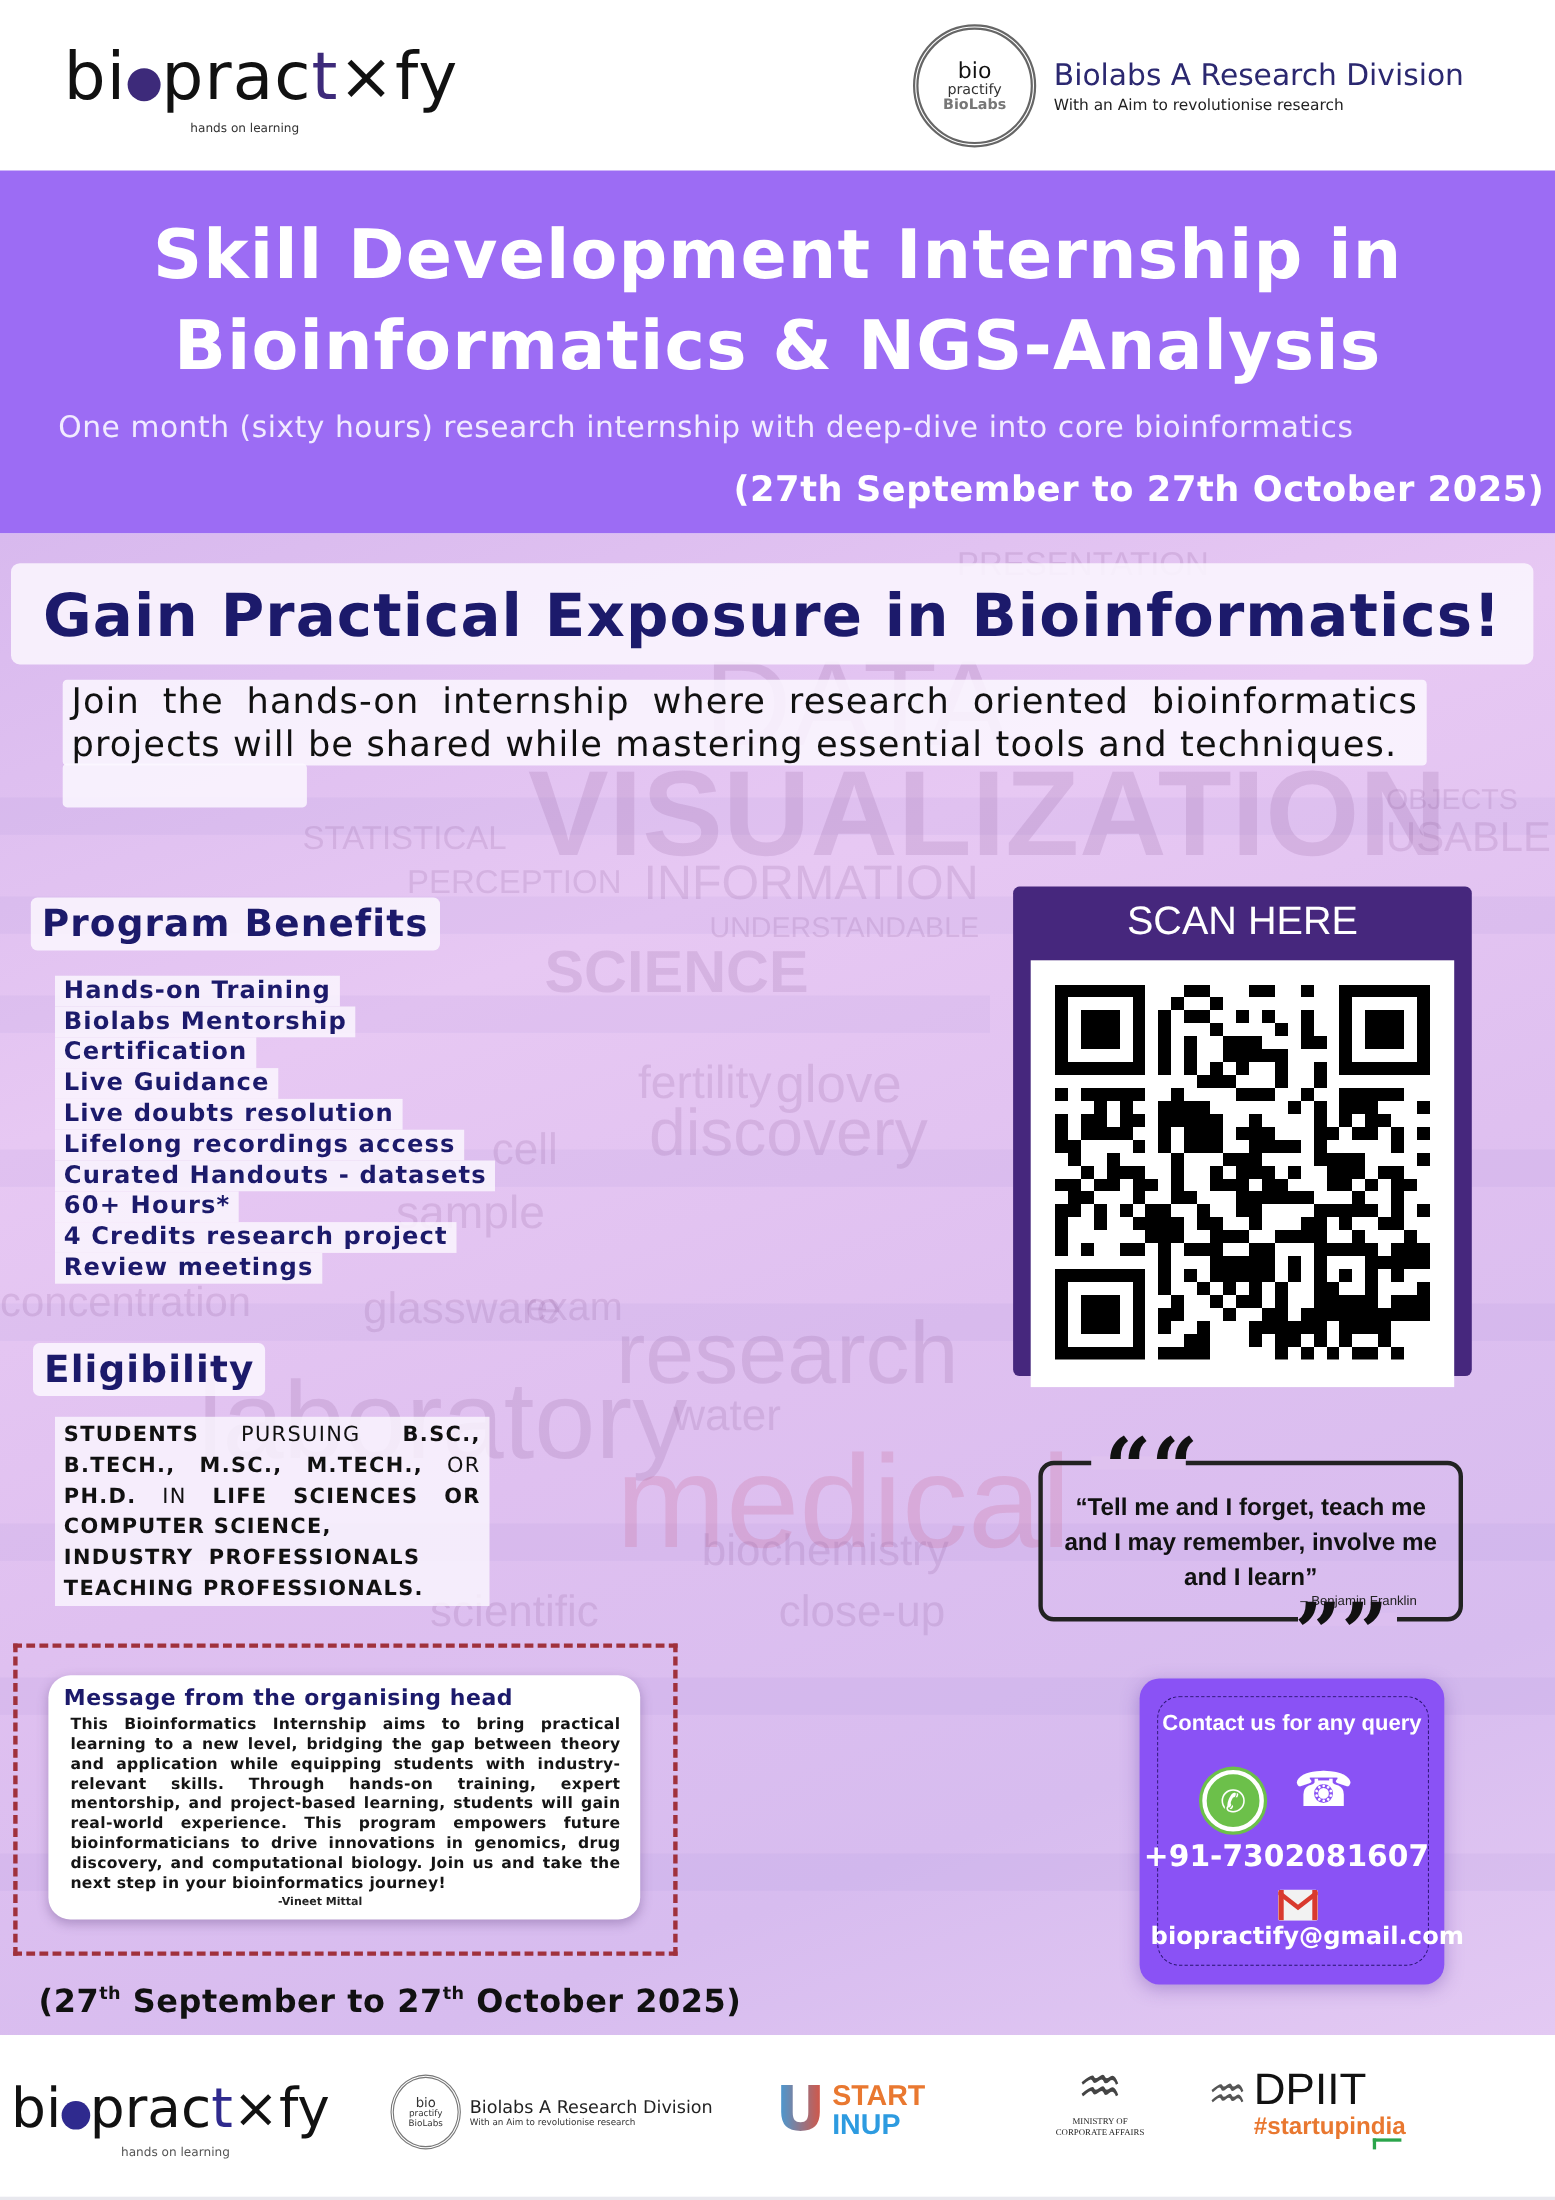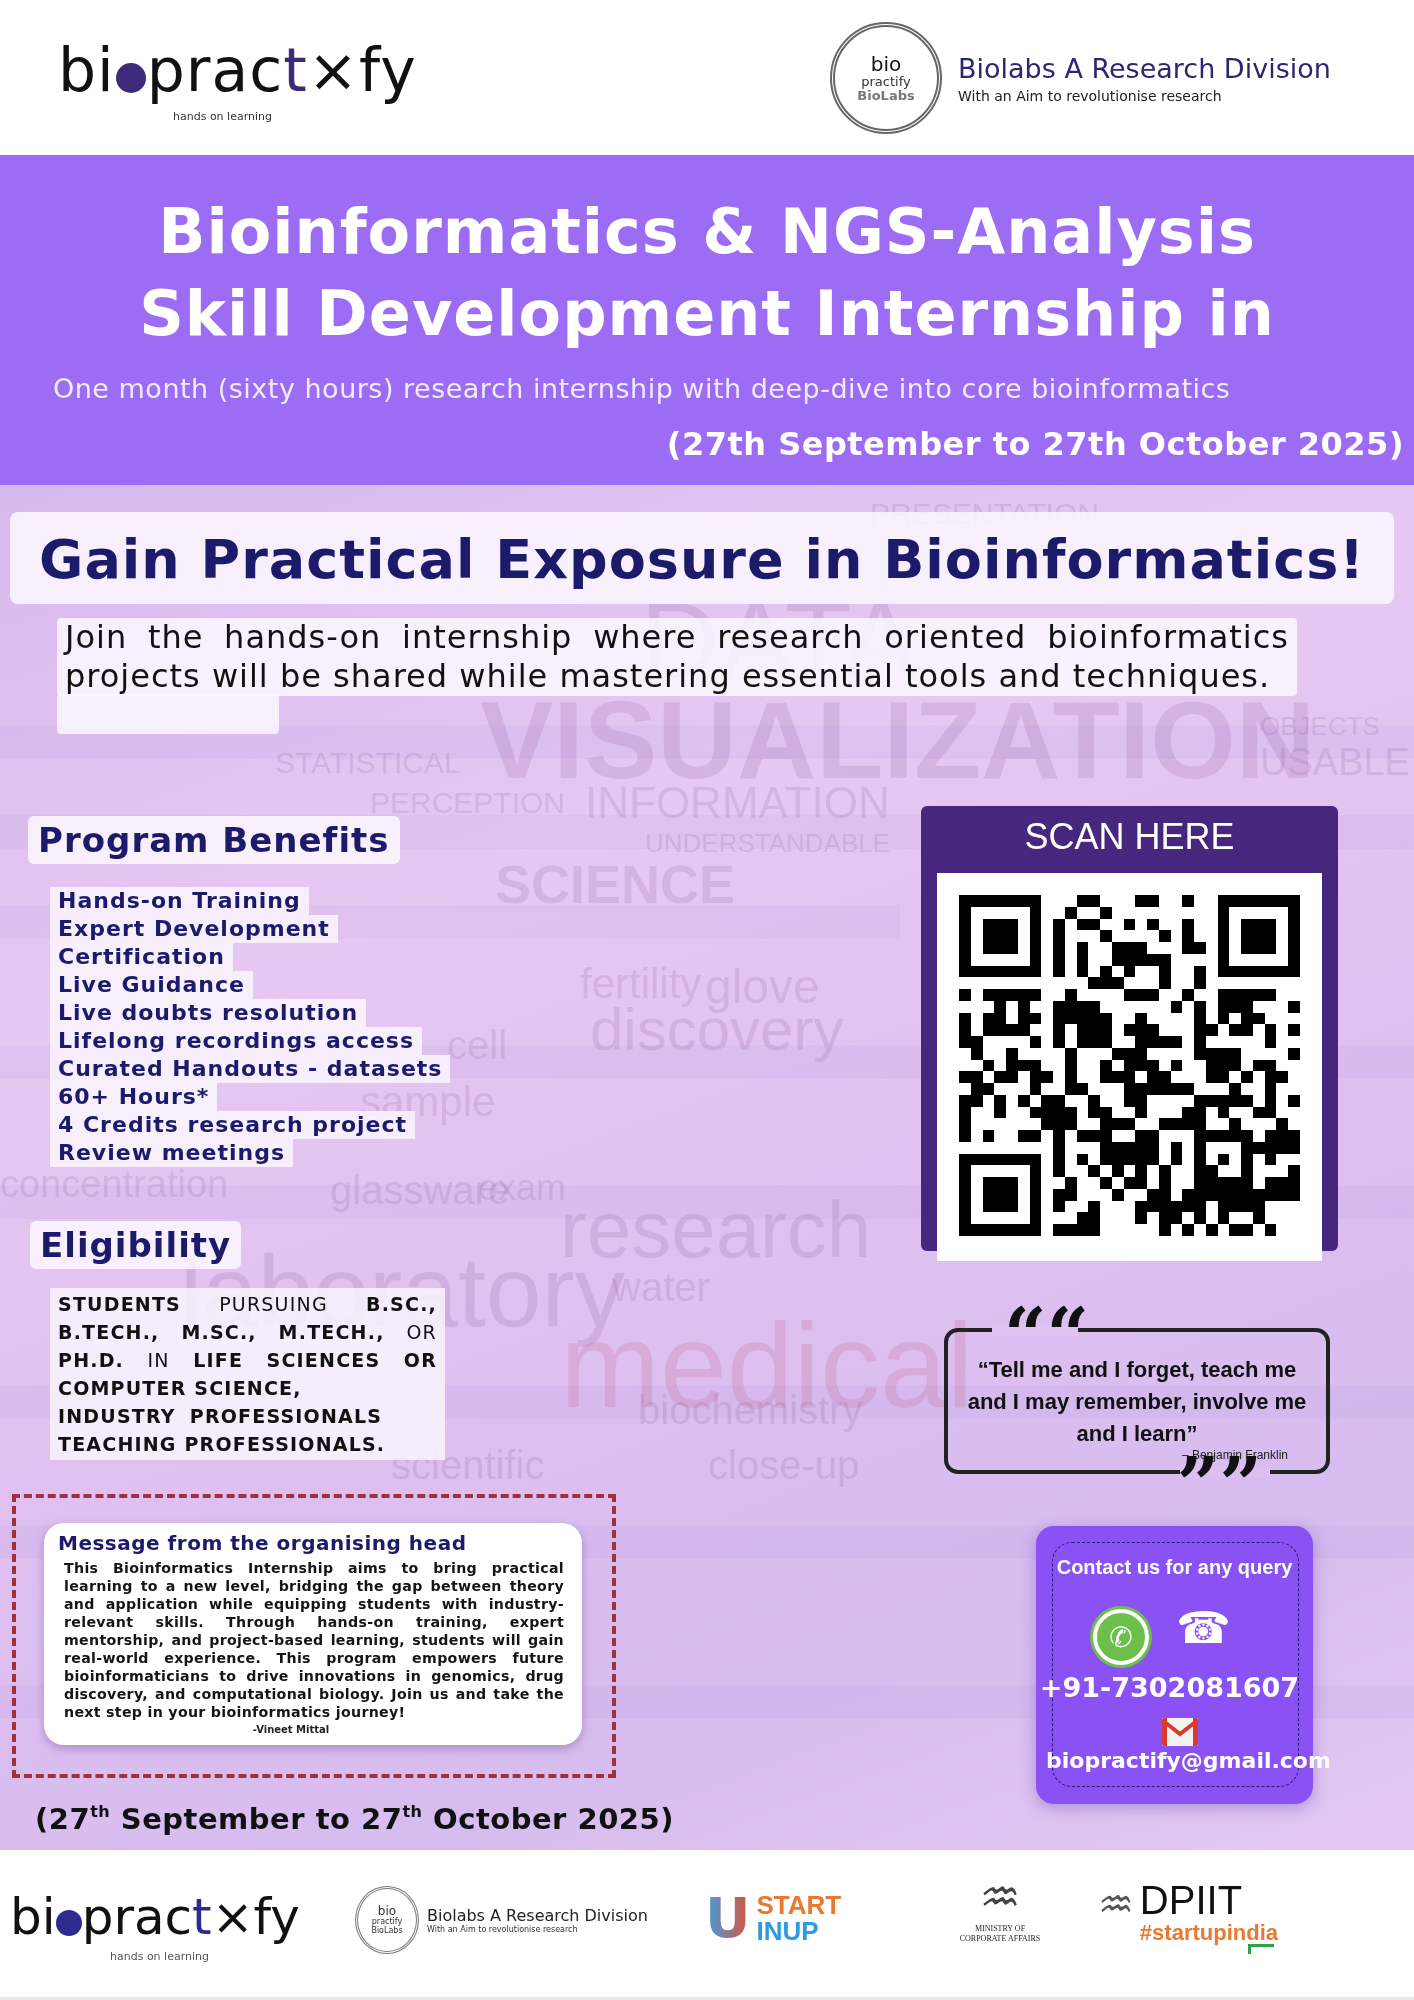--- a/index.html
+++ b/index.html
@@ -137,22 +137,22 @@
     </div>
     <div class="txt">
       <div class="name">Biolabs A Research Division</div>
       <div class="sub">With an Aim to revolutionise research</div>
     </div>
   </div>
 </div>
 
 <div class="title-band">
   <div class="h1">
+    <div>Skill Development Internship in</div>
     <div>Bioinformatics &amp; NGS-Analysis</div>
-    <div>Skill Development Internship in</div>
   </div>
   <div class="sub">One month (sixty hours) research internship with deep-dive into core bioinformatics</div>
   <div class="dates">(27th September to 27th October 2025)</div>
 </div>
 
 <div class="body-area">
 
   <div>
     <div class="bg-stripe" style="left:0;top:240px;width:1414px;"></div>
     <div class="bg-stripe" style="left:0;top:330px;width:1414px;"></div>
@@ -195,21 +195,21 @@
 
   <div class="intro">
     <div class="bg1"></div>
       <div class="bg2"></div>
     <p>Join the hands-on internship where research oriented bioinformatics projects will be shared while mastering essential tools and techniques.</p>
   </div>
 
   <div class="sec-head" style="left:28px;top:331px;">Program Benefits</div>
   <div class="benefits">
     <div class="item">Hands-on Training</div>
-    <div class="item">Expert Development</div>
+    <div class="item">Biolabs Mentorship</div>
     <div class="item">Certification</div>
     <div class="item">Live Guidance</div>
     <div class="item">Live doubts resolution</div>
     <div class="item">Lifelong recordings access</div>
     <div class="item">Curated Handouts - datasets</div>
     <div class="item">60+ Hours*</div>
     <div class="item">4 Credits research project</div>
     <div class="item">Review meetings</div>
   </div>
 

